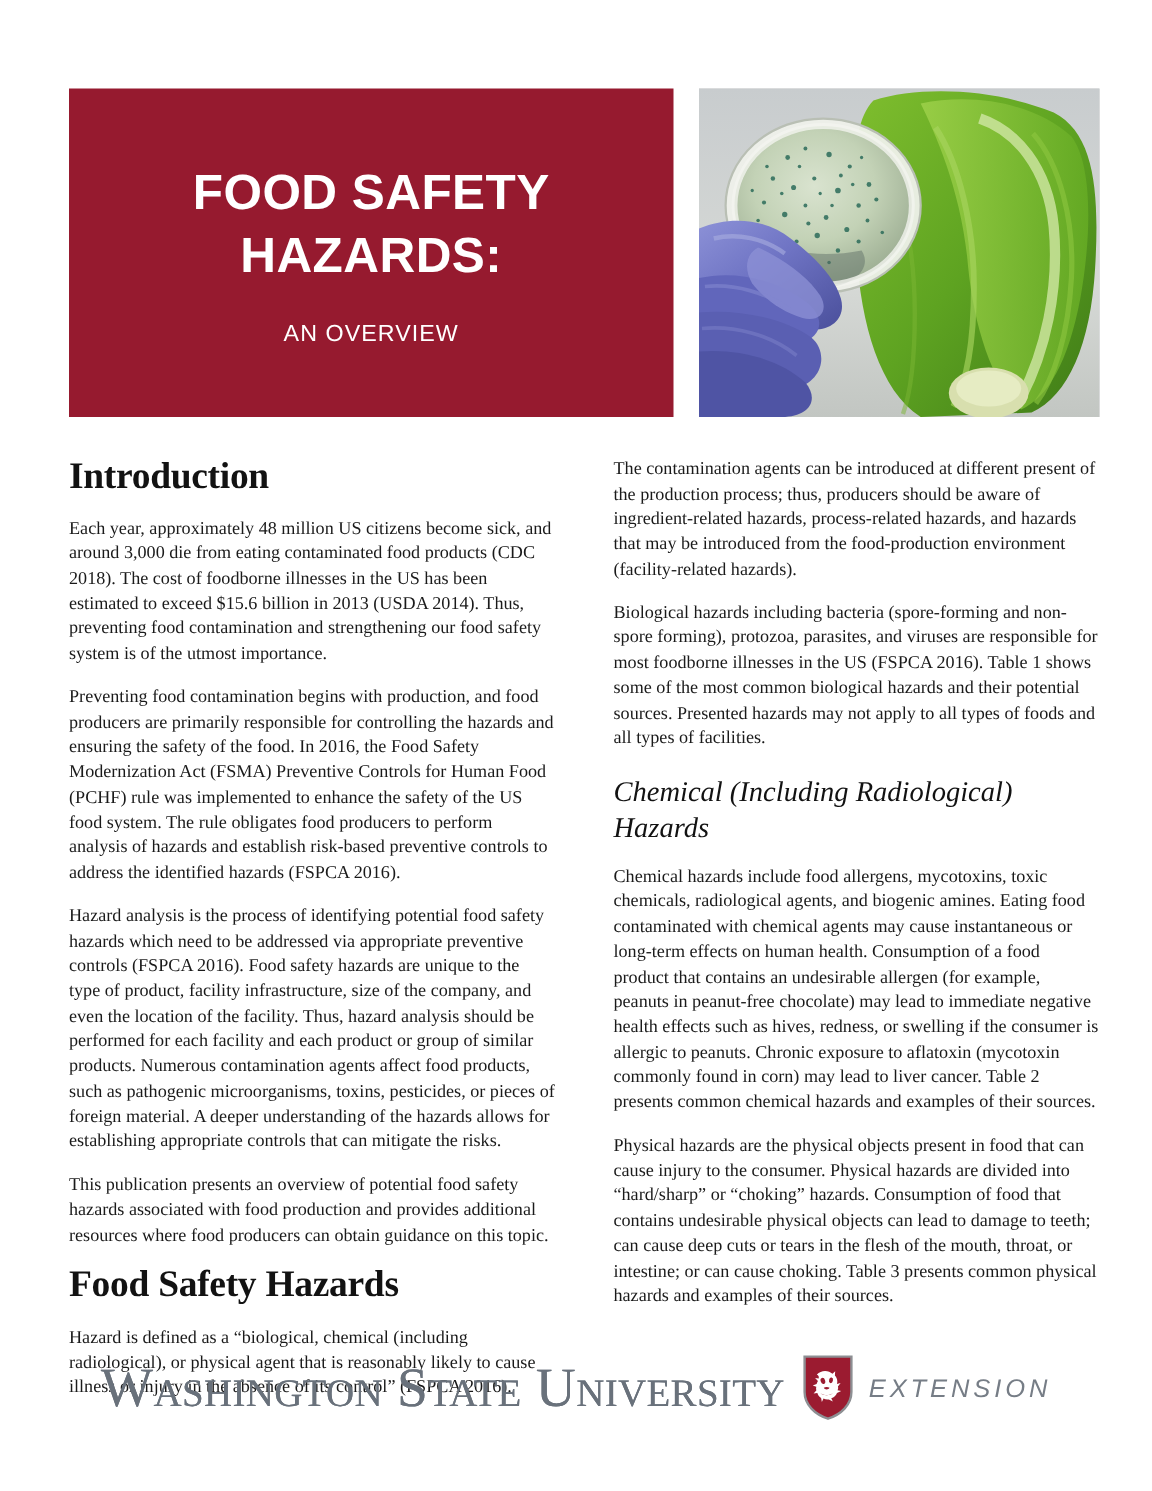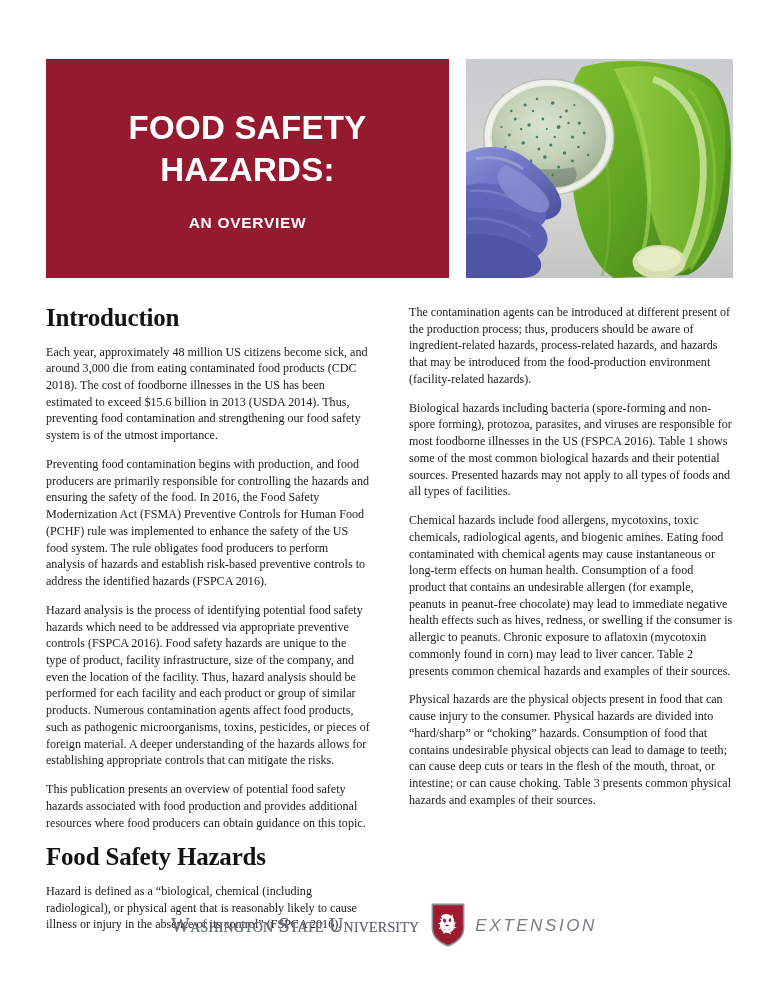--- a/index.html
+++ b/index.html
@@ -42,21 +42,21 @@
     font-weight: bold;
     font-size: 33px;
     line-height: 1.27;
     color: #ffffff;
     text-align: center;
     letter-spacing: 0.3px;
     margin: 0;
   }
   .title-sub {
     font-family: "Liberation Sans", "DejaVu Sans", sans-serif;
-    font-weight: bold;
+    font-weight: normal;
     font-size: 15.5px;
     color: #ffffff;
     text-align: center;
     letter-spacing: 0.7px;
     margin: 0;
     padding-top: 23px;
   }
 
   
   .header-photo {
@@ -117,21 +117,21 @@
     left: 0;
     top: 903px;
     width: 768px;
     display: flex;
     align-items: center;
     justify-content: center;
     gap: 0;
   }
   .wordmark {
     font-family: "Liberation Serif", "DejaVu Serif", serif;
-    font-size: 20px;
+    font-size: 37px;
     letter-spacing: 0.2px;
     color: #6d7580;
     font-variant: small-caps;
     white-space: nowrap;
     line-height: 1;
     background: linear-gradient(180deg, #8a929b 0%, #5d656f 55%, #7e868f 100%);
     -webkit-background-clip: text;
     background-clip: text;
     color: #69717b;
   }
@@ -277,20 +277,21 @@
     <p class="body">Preventing food contamination begins with production, and food producers are primarily responsible for controlling the hazards and ensuring the safety of the food. In 2016, the Food Safety Modernization Act (FSMA) Preventive Controls for Human Food (PCHF) rule was implemented to enhance the safety of the US food system. The rule obligates food producers to perform analysis of hazards and establish risk-based preventive controls to address the identified hazards (FSPCA 2016).</p>
     <p class="body">Hazard analysis is the process of identifying potential food safety hazards which need to be addressed via appropriate preventive controls (FSPCA 2016). Food safety hazards are unique to the type of product, facility infrastructure, size of the company, and even the location of the facility. Thus, hazard analysis should be performed for each facility and each product or group of similar products. Numerous contamination agents affect food products, such as pathogenic microorganisms, toxins, pesticides, or pieces of foreign material. A deeper understanding of the hazards allows for establishing appropriate controls that can mitigate the risks.</p>
     <p class="body">This publication presents an overview of potential food safety hazards associated with food production and provides additional resources where food producers can obtain guidance on this topic.</p>
     <h1 class="sec spaced">Food Safety Hazards</h1>
     <p class="body">Hazard is defined as a “biological, chemical (including radiological), or physical agent that is reasonably likely to cause illness or injury in the absence of its control” (FSPCA 2016).</p>
   </div>
 
   <div class="col-right">
     <p class="body">The contamination agents can be introduced at different present of the production process; thus, producers should be aware of ingredient-related hazards, process-related hazards, and hazards that may be introduced from the food-production environment (facility-related hazards).</p>
     <p class="body">Biological hazards including bacteria (spore-forming and non-spore forming), protozoa, parasites, and viruses are responsible for most foodborne illnesses in the US (FSPCA 2016). Table 1 shows some of the most common biological hazards and their potential sources. Presented hazards may not apply to all types of foods and all types of facilities.</p>
+    <h2 class="sub">Chemical (Including Radiological) Hazards</h2>
     <p class="body">Chemical hazards include food allergens, mycotoxins, toxic chemicals, radiological agents, and biogenic amines. Eating food contaminated with chemical agents may cause instantaneous or long-term effects on human health. Consumption of a food product that contains an undesirable allergen (for example, peanuts in peanut-free chocolate) may lead to immediate negative health effects such as hives, redness, or swelling if the consumer is allergic to peanuts. Chronic exposure to aflatoxin (mycotoxin commonly found in corn) may lead to liver cancer. Table 2 presents common chemical hazards and examples of their sources.</p>
     <p class="body">Physical hazards are the physical objects present in food that can cause injury to the consumer. Physical hazards are divided into “hard/sharp” or “choking” hazards. Consumption of food that contains undesirable physical objects can lead to damage to teeth; can cause deep cuts or tears in the flesh of the mouth, throat, or intestine; or can cause choking. Table 3 presents common physical hazards and examples of their sources.</p>
   </div>
 </div>
 
 <div class="footer-logo">
   <div class="wordmark">Washington State University</div>
 
   <div class="shield-wrap">
     <svg class="shield-svg" viewBox="0 0 34 44">

